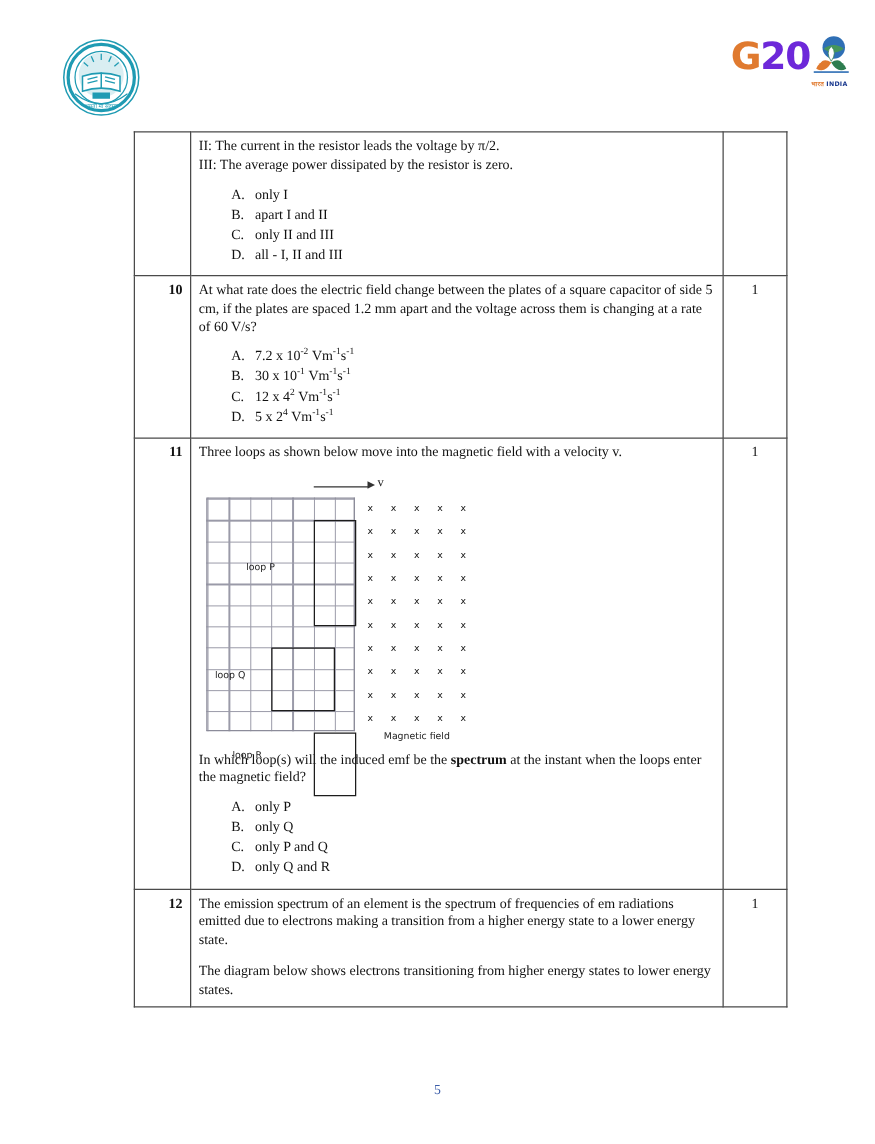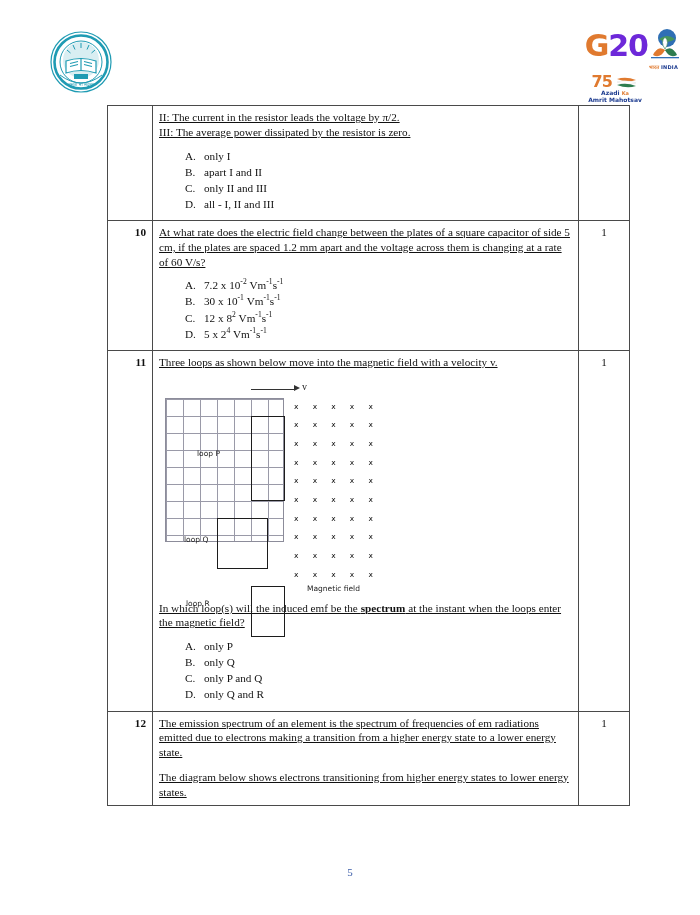--- a/index.html
+++ b/index.html
@@ -114,21 +114,21 @@
     padding: 4px 6px 6px 6px;
     font-family: "Liberation Serif", serif;
     font-size: 11.2px;
     line-height: 1.32;
     color: #111;
   }
   .col-num { width: 32px; text-align: right; font-weight: bold; padding-top: 5px; }
   .col-body { width: 413px; }
   .col-marks { width: 38px; text-align: center; padding-top: 5px; }
 
-  .q-line { margin: 0; text-decoration: underline; }
+  .q-line { margin: 0; }
   .spacer { height: 10px; }
 
   .opts {
     margin: 9px 0 2px 0;
     padding: 0 0 0 26px;
     list-style: none;
   }
   .opts li {
     margin: 0 0 1px 0;
     display: flex;
@@ -175,21 +175,21 @@
     font-family: "Liberation Serif", serif;
     font-size: 10px;
     color: #222;
   }
 
   .grid-area {
     position: absolute;
     left: 0;
     top: 16px;
     width: 119px;
-    height: 144px;
+    height: 187px;
     border: 1px solid #8c8c9a;
     box-sizing: border-box;
     background:
       repeating-linear-gradient(to right, #9a9aa8 0 1px, transparent 1px 17px),
       repeating-linear-gradient(to bottom, #9a9aa8 0 1px, transparent 1px 17px);
   }
 
   .loop {
     position: absolute;
     border: 1.6px solid #1c1c1c;
@@ -295,35 +295,20 @@
               <path d="M17 23 q6 -4 9 1 q-5 4 -9 -1" fill="#2E7D4F"></path>
             </g>
             <rect x="3" y="30" width="28" height="1.3" fill="#2f6fb5"></rect>
           </svg>
         </span>
       </div>
       <div class="g20-sub">
         <span class="saff">भारत</span>
         <span class="navy">INDIA</span>
       </div>
-      <div class="amrit">
-        <div class="amrit-75">
-          <span>75</span>
-          <svg width="22" height="13" viewBox="0 0 22 13" style="vertical-align:middle">
-            <path d="M1 3 q9 -3 19 1 q-9 3 -19 -1" fill="#E07A2F"></path>
-            <path d="M1 6 q9 -3 19 1 q-9 3 -19 -1" fill="#ffffff" stroke="#ccc" stroke-width="0.3"></path>
-            <path d="M1 9 q9 -3 19 1 q-9 3 -19 -1" fill="#2E7D4F"></path>
-          </svg>
-        </div>
-        <div class="amrit-txt">
-          <span>Azadi</span>
-          <span class="ka">Ka</span>
-        </div>
-        <div class="amrit-txt">Amrit Mahotsav</div>
-      </div>
     </div>
   </div>
 
   <table class="qtable">
     <tbody>
 
       <tr>
         <td class="col-num"></td>
         <td class="col-body">
           <div class="q-line">II: The current in the resistor leads the voltage by π/2.</div>
@@ -358,21 +343,21 @@
             <li>
               <span class="opt-letter">A.</span>
               <span><span>7.2 x 10</span><sup>-2</sup>&nbsp;<span>Vm</span><sup>-1</sup><span>s</span><sup>-1</sup></span>
             </li>
             <li>
               <span class="opt-letter">B.</span>
               <span><span>30 x 10</span><sup>-1</sup>&nbsp;<span>Vm</span><sup>-1</sup><span>s</span><sup>-1</sup></span>
             </li>
             <li>
               <span class="opt-letter">C.</span>
-              <span><span>12 x 8</span><sup>2</sup>&nbsp;<span>Vm</span><sup>-1</sup><span>s</span><sup>-1</sup></span>
+              <span><span>12 x 4</span><sup>2</sup>&nbsp;<span>Vm</span><sup>-1</sup><span>s</span><sup>-1</sup></span>
             </li>
             <li>
               <span class="opt-letter">D.</span>
               <span><span>5 x 2</span><sup>4</sup>&nbsp;<span>Vm</span><sup>-1</sup><span>s</span><sup>-1</sup></span>
             </li>
           </ul>
         </td>
         <td class="col-marks">1</td>
       </tr>
 
@@ -386,21 +371,21 @@
               <div class="vel-line"></div>
               <div class="vel-head"></div>
               <div class="vel-lab">v</div>
             </div>
 
             <div class="grid-area">
               <div class="loop" style="left:85px;top:17px;width:34px;height:85px;"></div>
               <div class="loop-label" style="left:31px;top:50px;">loop P</div>
 
               <div class="loop" style="left:51px;top:119px;width:51px;height:51px;"></div>
-              <div class="loop-label" style="left:18px;top:136px;">loop Q</div>
+              <div class="loop-label" style="left:6px;top:136px;">loop Q</div>
 
               <div class="loop" style="left:85px;top:187px;width:34px;height:51px;"></div>
               <div class="loop-label" style="left:20px;top:200px;text-align:right;">loop R</div>
             </div>
 
             <div class="field-area">
               <div class="field-grid" id="field-grid">
                   <div class="field-x">x</div>
                   <div class="field-x">x</div>
                   <div class="field-x">x</div>

